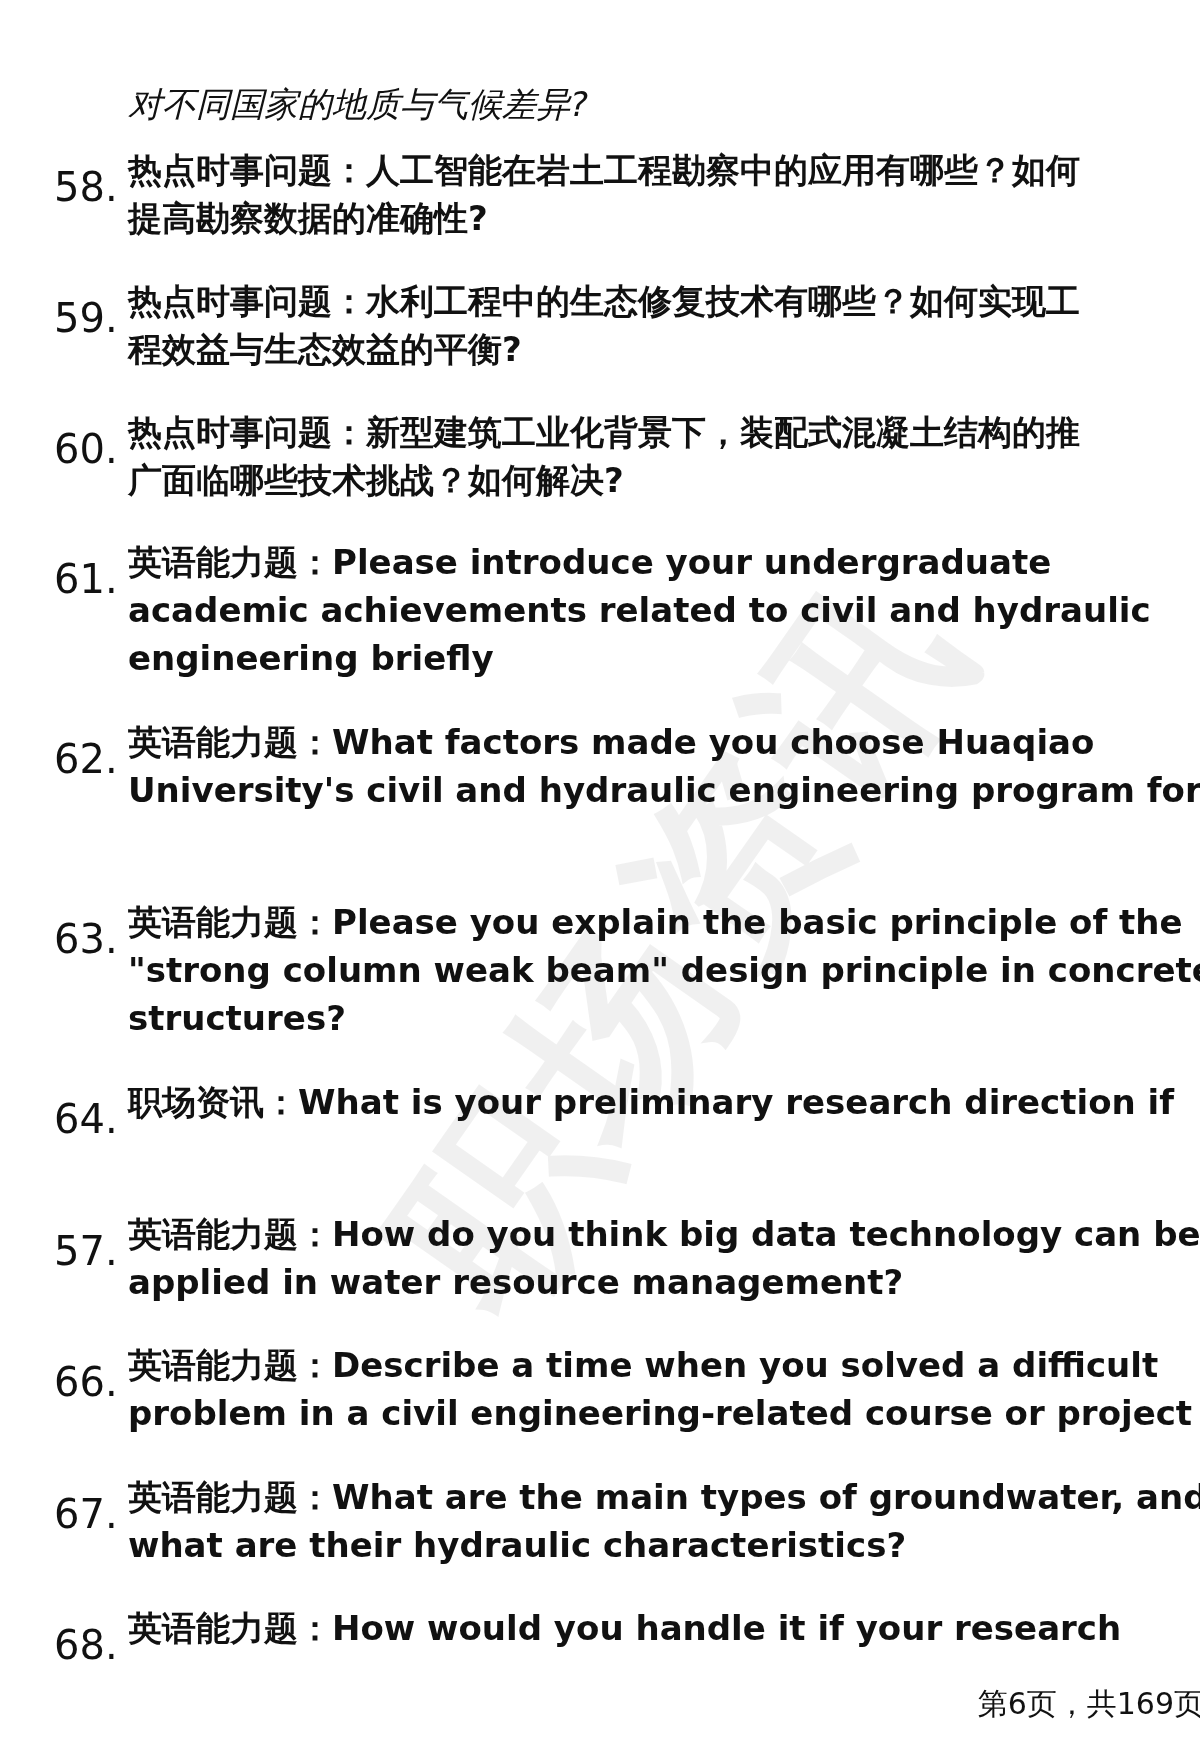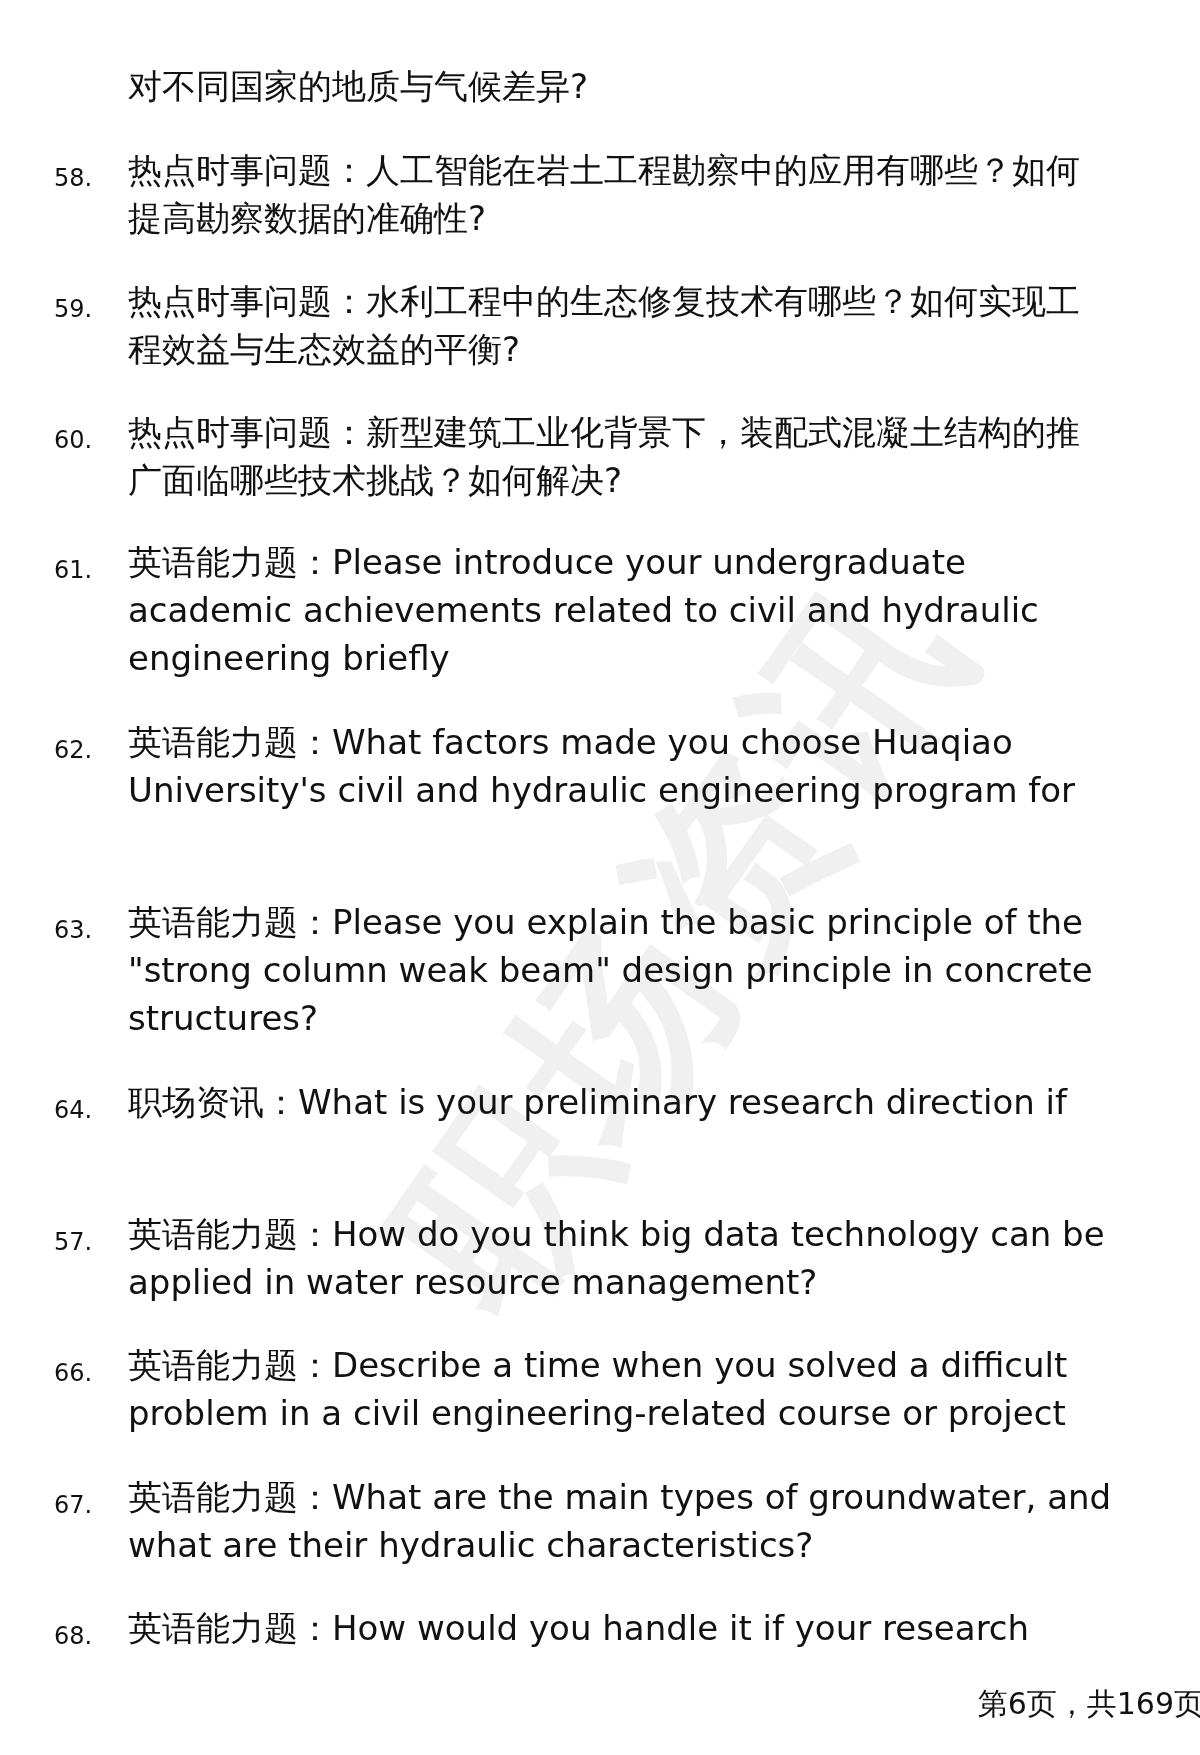--- a/index.html
+++ b/index.html
@@ -6,35 +6,35 @@
   body { width: 1200px; height: 1755px; position: relative; overflow: hidden;
          font-family: "DejaVu Sans", "Liberation Sans", sans-serif; color: #111111; }
   .watermark { position: absolute; left: 230px; top: 430px; width: 900px; height: 900px;
                pointer-events: none; z-index: 0; }
   .wm-text { position: absolute; left: 40px; top: 380px; font-size: 200px; font-weight: 700;
              color: rgba(0,0,0,0.06); transform: rotate(-55deg); transform-origin: center;
              white-space: nowrap; letter-spacing: 6px; font-family: "DejaVu Sans", sans-serif; }
   .page { position: absolute; left: 0; top: 0; width: 1200px; z-index: 1; }
   .line { position: absolute; left: 128px; font-size: 34px; line-height: 48px; white-space: nowrap; }
   .item { position: absolute; left: 0; width: 1200px; }
-  .num { position: absolute; left: 54px; top: 8px; font-size: 24px; line-height: 48px; }
+  .num { position: absolute; left: 54px; top: 17px; font-size: 40px; line-height: 48px; }
   .body { position: absolute; left: 128px; top: 0; width: 1020px; font-size: 34px; line-height: 48px; }
-  .body span.row { display: block; white-space: nowrap; }
+  .body span.row { display: block; white-space: nowrap; font-weight: bold; }
   .footer { position: absolute; left: 4px; width: 1200px; top: 1684px; text-align: right;
             font-size: 30px; line-height: 40px; }
 </style>
 </head>
 <body>
 
 <div class="watermark">
   <div class="wm-text">职场资讯</div>
 </div>
 
 <div class="page">
-  <div class="line" style="top:62px;">对不同国家的地质与气候差异?</div>
+  <div class="line" style="top:80px;font-style:italic;">对不同国家的地质与气候差异?</div>
 
   <div class="item" style="top:146px;">
     <span class="num">58.</span>
     <div class="body">
       <span class="row">热点时事问题：人工智能在岩土工程勘察中的应用有哪些？如何</span>
       <span class="row">提高勘察数据的准确性?</span>
     </div>
   </div>
 
   <div class="item" style="top:277px;">

